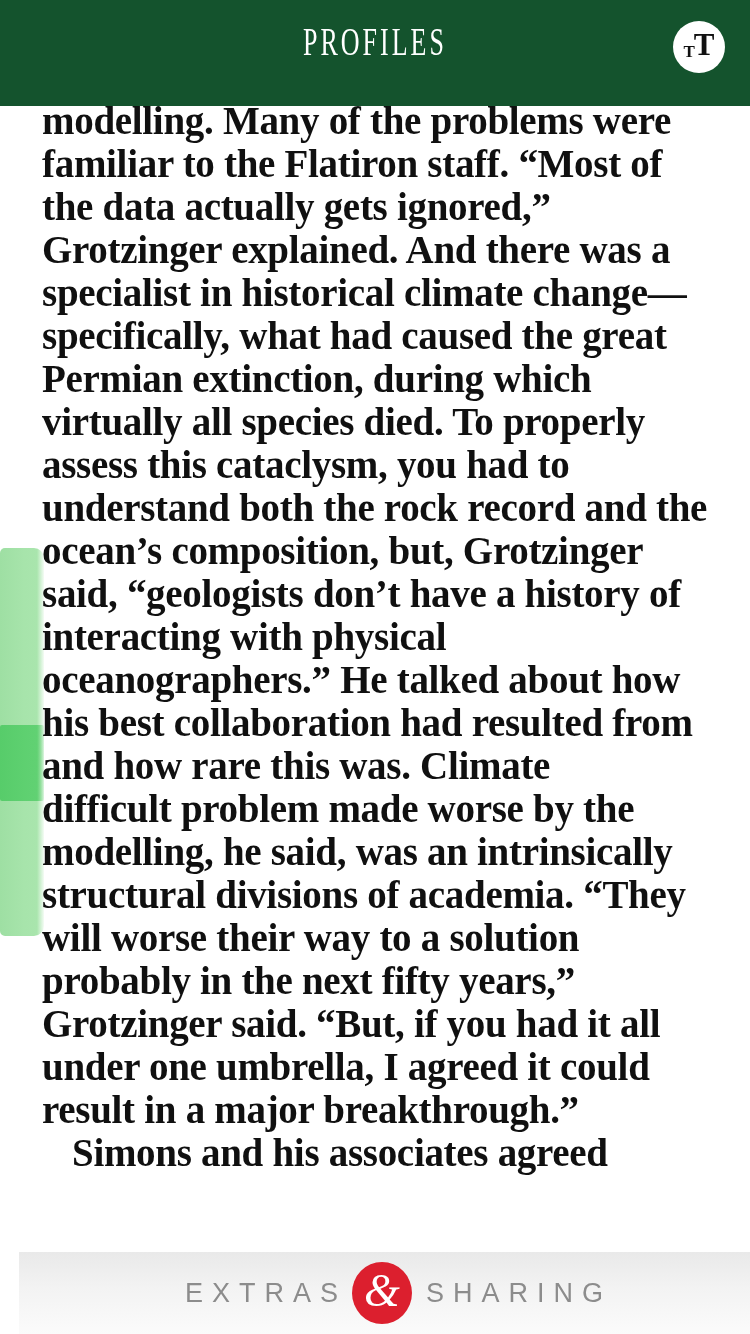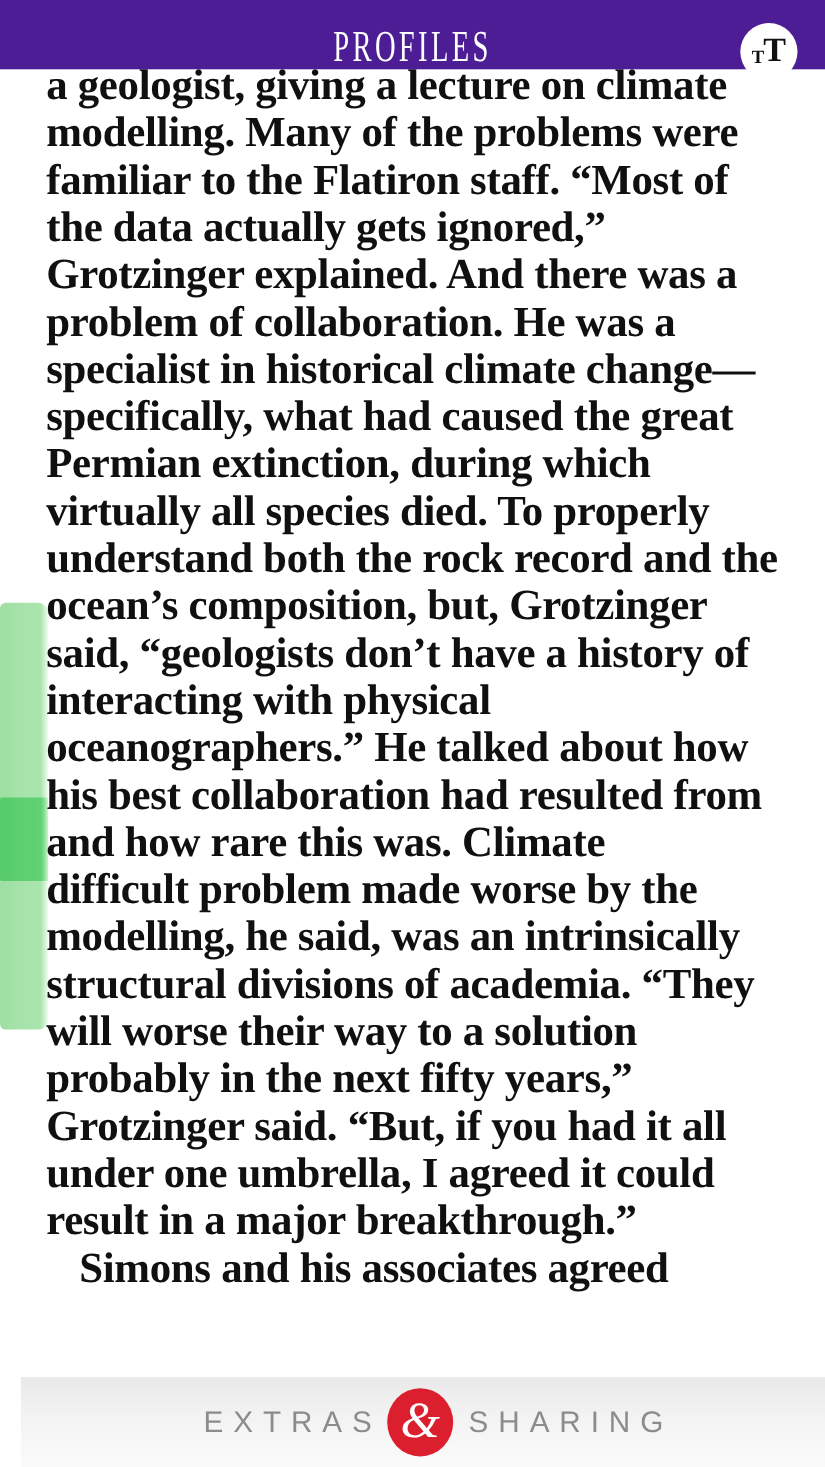--- a/index.html
+++ b/index.html
@@ -43,22 +43,22 @@
     width: 100%; height: 76px;
     background: linear-gradient(to right,
       #57cc6a 0%, #5ed070 55%, #61d173 84%, rgba(97,209,115,0.15) 100%);
     border-radius: 2px;
   }
 
   
   .topbar {
     position: absolute;
     left: 0; top: 0;
-    width: 750px; height: 63px;
-    background: #4c1d95;
+    width: 750px; height: 106px;
+    background: #14532d;
     z-index: 5;
   }
   .title {
     position: absolute;
     left: 0; right: 0; top: 16px;
     height: 54px; line-height: 54px;
     text-align: center;
     color: #ffffff;
     font-family: "Liberation Serif", serif;
     font-weight: 400;
@@ -134,25 +134,25 @@
 <body>
 
 <div class="screen">
 
   <main class="article">
     <div class="line">a geologist, giving a lecture on climate</div>
     <div class="line">modelling. Many of the problems were</div>
     <div class="line">familiar to the Flatiron staff. “Most of</div>
     <div class="line">the data actually gets ignored,”</div>
     <div class="line">Grotzinger explained. And there was a</div>
-    <div class="line">problem of collaboration. He was a</div>
     <div class="line">specialist in historical climate change—</div>
     <div class="line">specifically, what had caused the great</div>
     <div class="line">Permian extinction, during which</div>
     <div class="line">virtually all species died. To properly</div>
+    <div class="line">assess this cataclysm, you had to</div>
     <div class="line">understand both the rock record and the</div>
     <div class="line">ocean’s composition, but, Grotzinger</div>
     <div class="line">said, “geologists don’t have a history of</div>
     <div class="line">interacting with physical</div>
     <div class="line">oceanographers.” He talked about how</div>
     <div class="line">his best collaboration had resulted from</div>
     <div class="line">and how rare this was. Climate</div>
     <div class="line">difficult problem made worse by the</div>
     <div class="line">modelling, he said, was an intrinsically</div>
     <div class="line">structural divisions of academia. “They</div>

